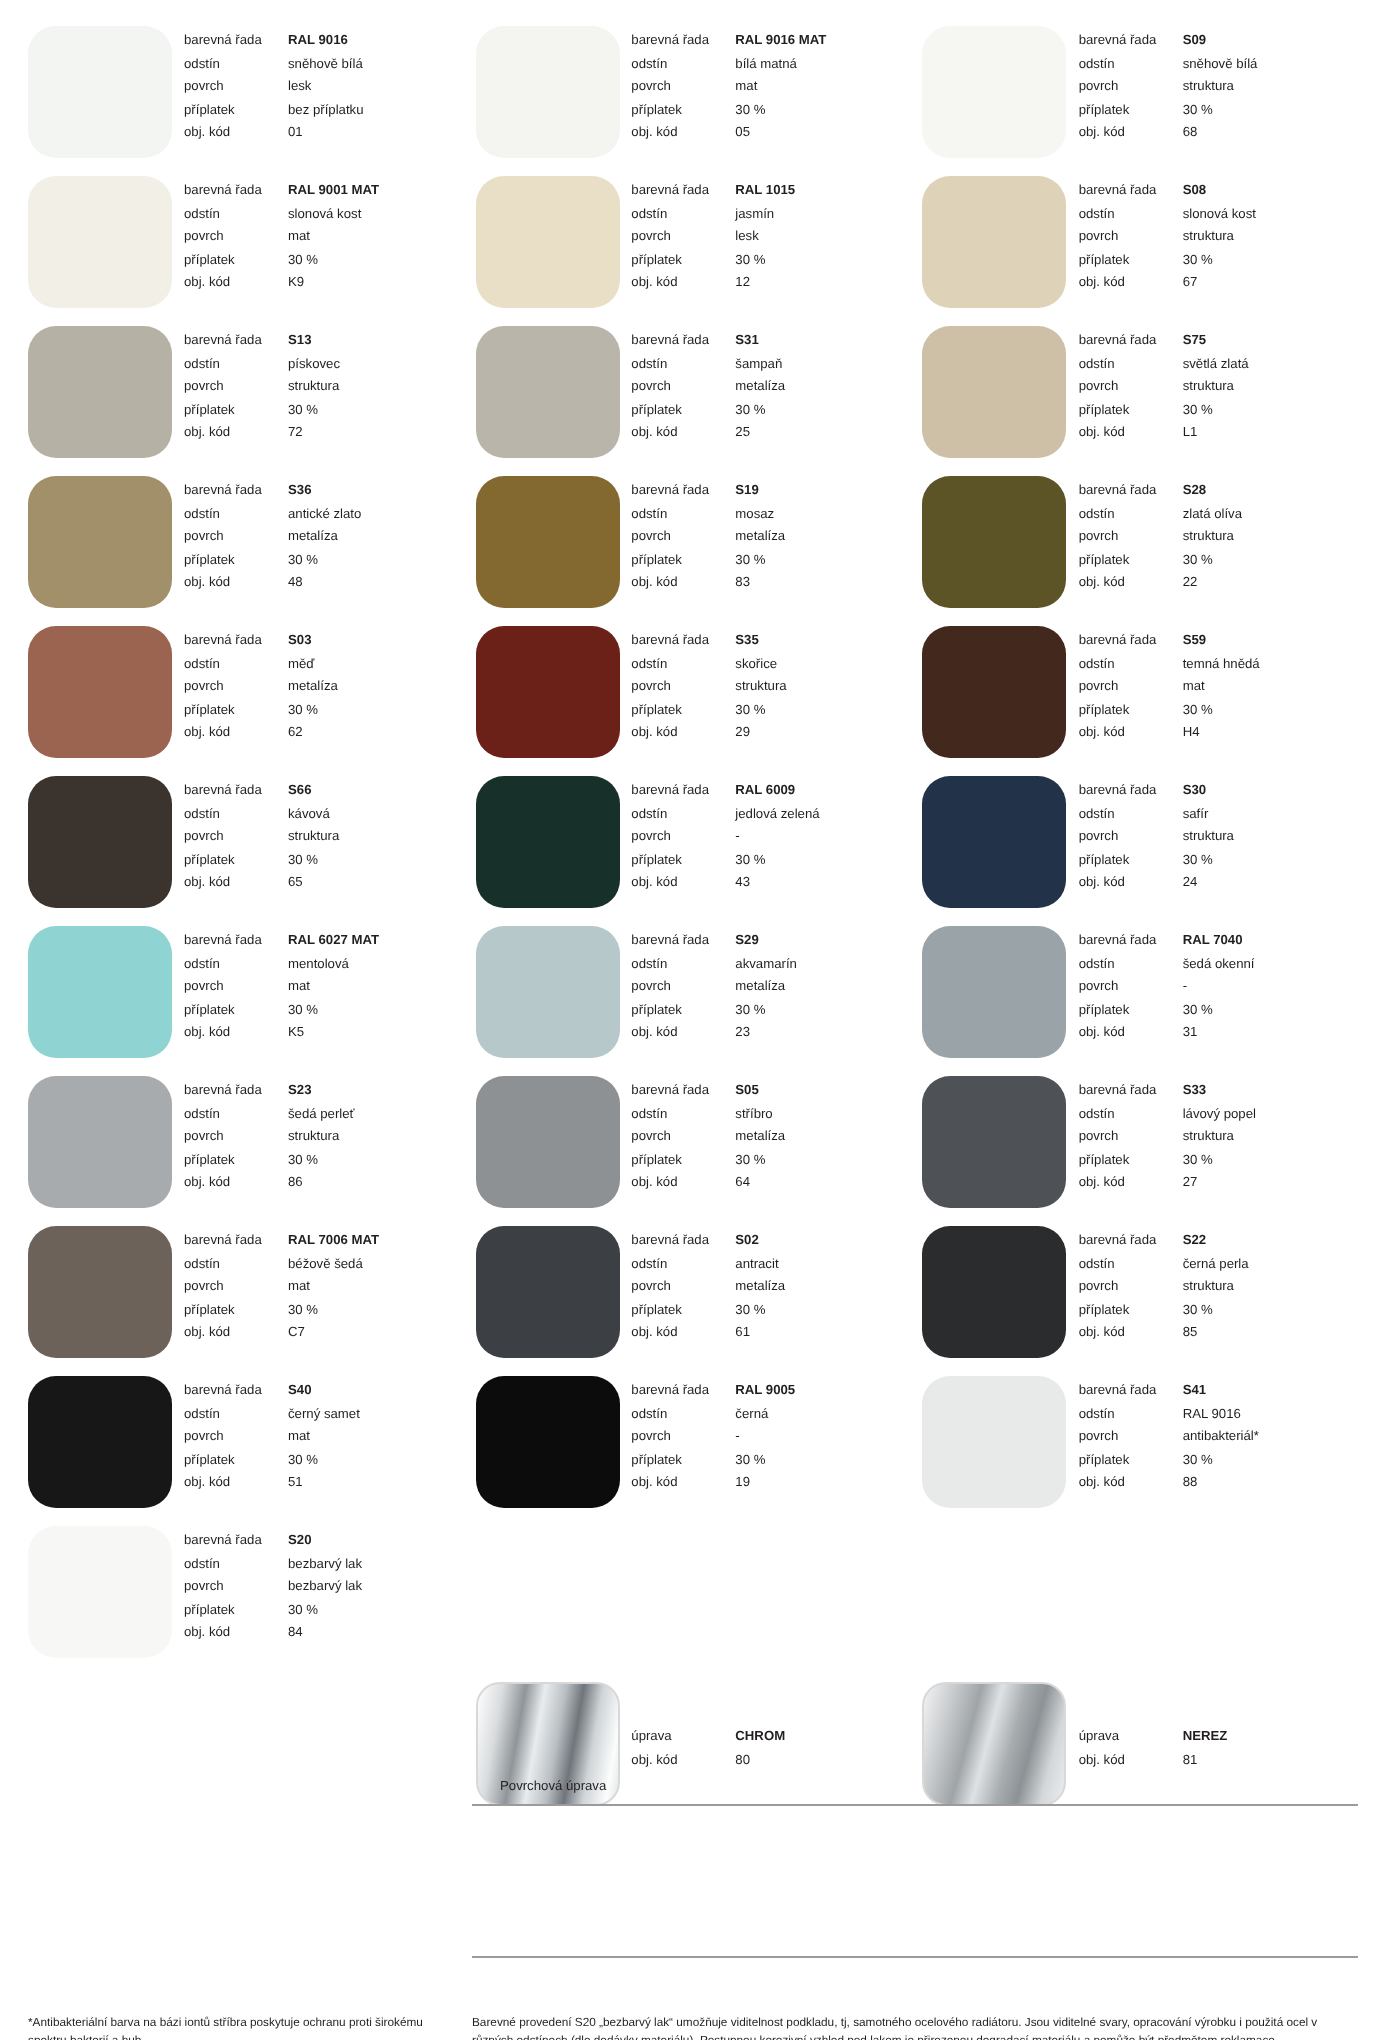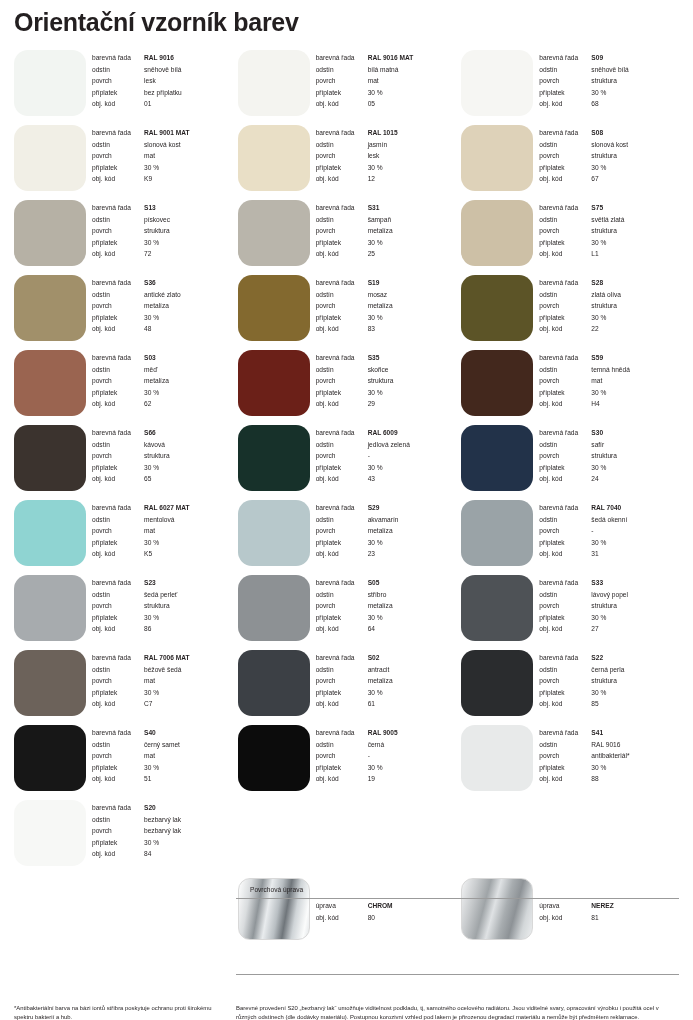--- a/index.html
+++ b/index.html
@@ -75,21 +75,20 @@
     color:#231f20;
   }
   .fn-left{flex:0 0 210px;}
   .fn-right{flex:1 1 auto;}
 </style>
 </head>
 <body>
 
 <div class="page">
 
-  <div class="title">Orientační vzorník barev</div>
 
   <div class="grid" id="grid">
       <div class="cell">
         <div class="swatch" style="background:#f2f5f2"></div>
         <div class="specs">
           <div class="row">
             <span class="k">barevná řada</span>
             <span class="v b">RAL 9016</span>
           </div>
           <div class="row">

